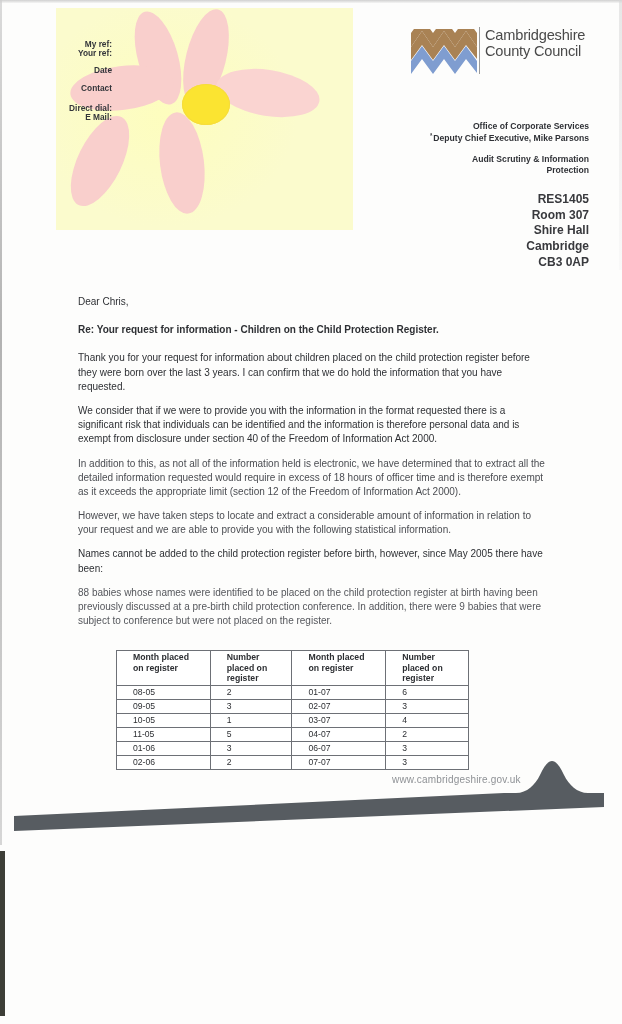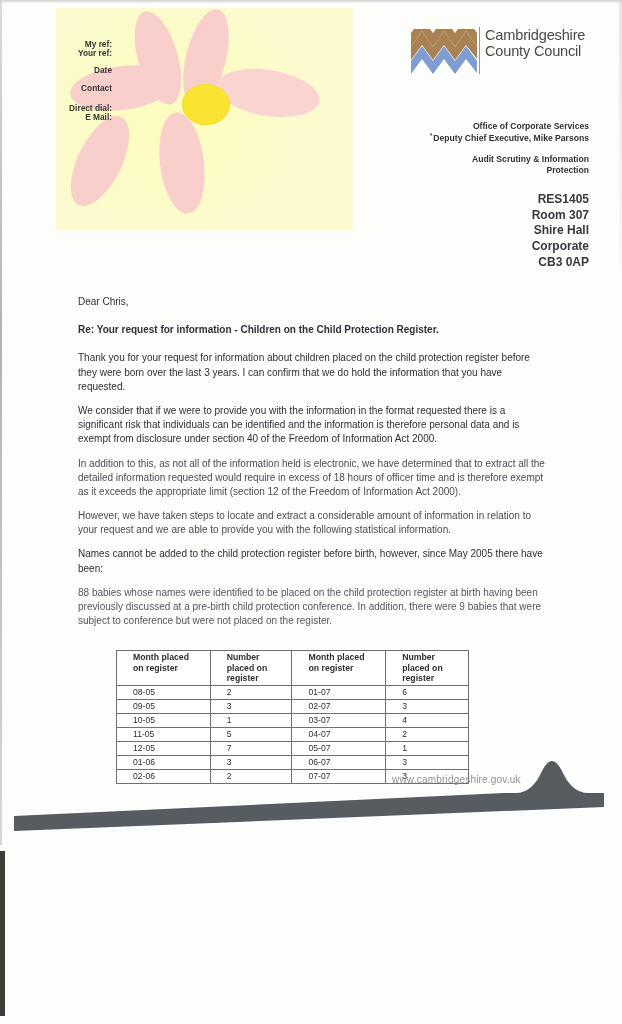--- a/index.html
+++ b/index.html
@@ -271,21 +271,21 @@
     </div>
     <div class="gap"></div>
     <div>Audit Scrutiny &amp; Information</div>
     <div>Protection</div>
   </div>
 
   <div id="addr-block">
     <div>RES1405</div>
     <div>Room 307</div>
     <div>Shire Hall</div>
-    <div>Corporate</div>
+    <div>Cambridge</div>
     <div>CB3 0AP</div>
   </div>
 
   <div id="body-copy">
     <p class="salute">Dear Chris,</p>
     <p class="re-line">Re: Your request for information - Children on the Child Protection Register.</p>
     <p>Thank you for your request for information about children placed on the child protection register before they were born over the last 3 years.  I can confirm that we do hold the information that you have requested.</p>
     <p>We consider that if we were to provide you with the information in the format requested there is a significant risk that individuals can be identified and the information is therefore personal data and is exempt from disclosure under section 40 of the Freedom of Information Act 2000.</p>
     <p class="faded">In addition to this, as not all of the information held is electronic, we have determined that to extract all the detailed information requested would require in excess of 18 hours of officer time and is therefore exempt as it exceeds the appropriate limit (section 12 of the Freedom of Information Act 2000).</p>
     <p class="faded">However, we have taken steps to locate and extract a considerable amount of information in relation to your request and we are able to provide you with the following statistical information.</p>
@@ -327,26 +327,20 @@
         <td>03-07</td>
         <td>4</td>
       </tr>
       <tr>
         <td>11-05</td>
         <td>5</td>
         <td>04-07</td>
         <td>2</td>
       </tr>
       <tr>
-        <td>12-05</td>
-        <td>7</td>
-        <td>05-07</td>
-        <td>1</td>
-      </tr>
-      <tr>
         <td>01-06</td>
         <td>3</td>
         <td>06-07</td>
         <td>3</td>
       </tr>
       <tr>
         <td>02-06</td>
         <td>2</td>
         <td>07-07</td>
         <td>3</td>

